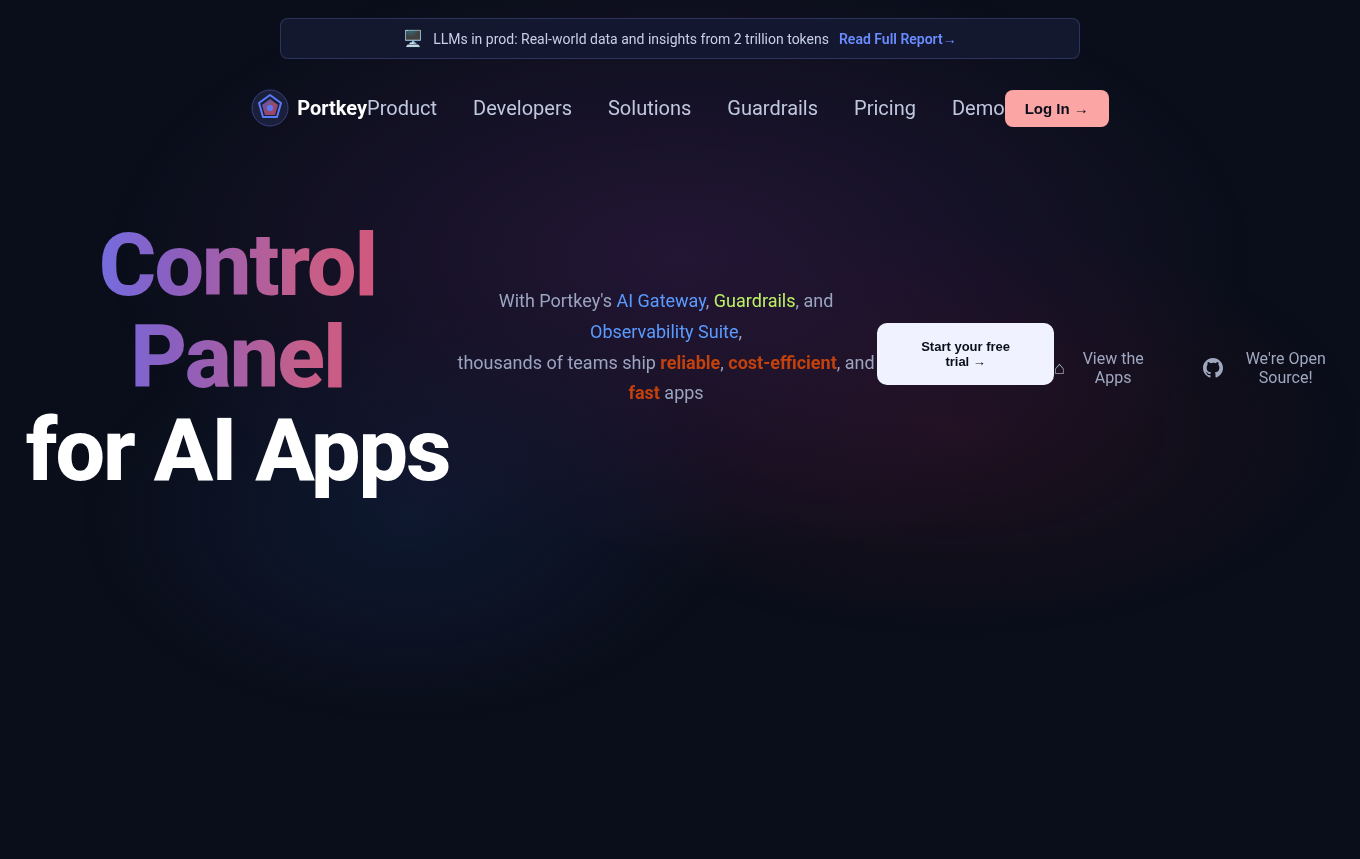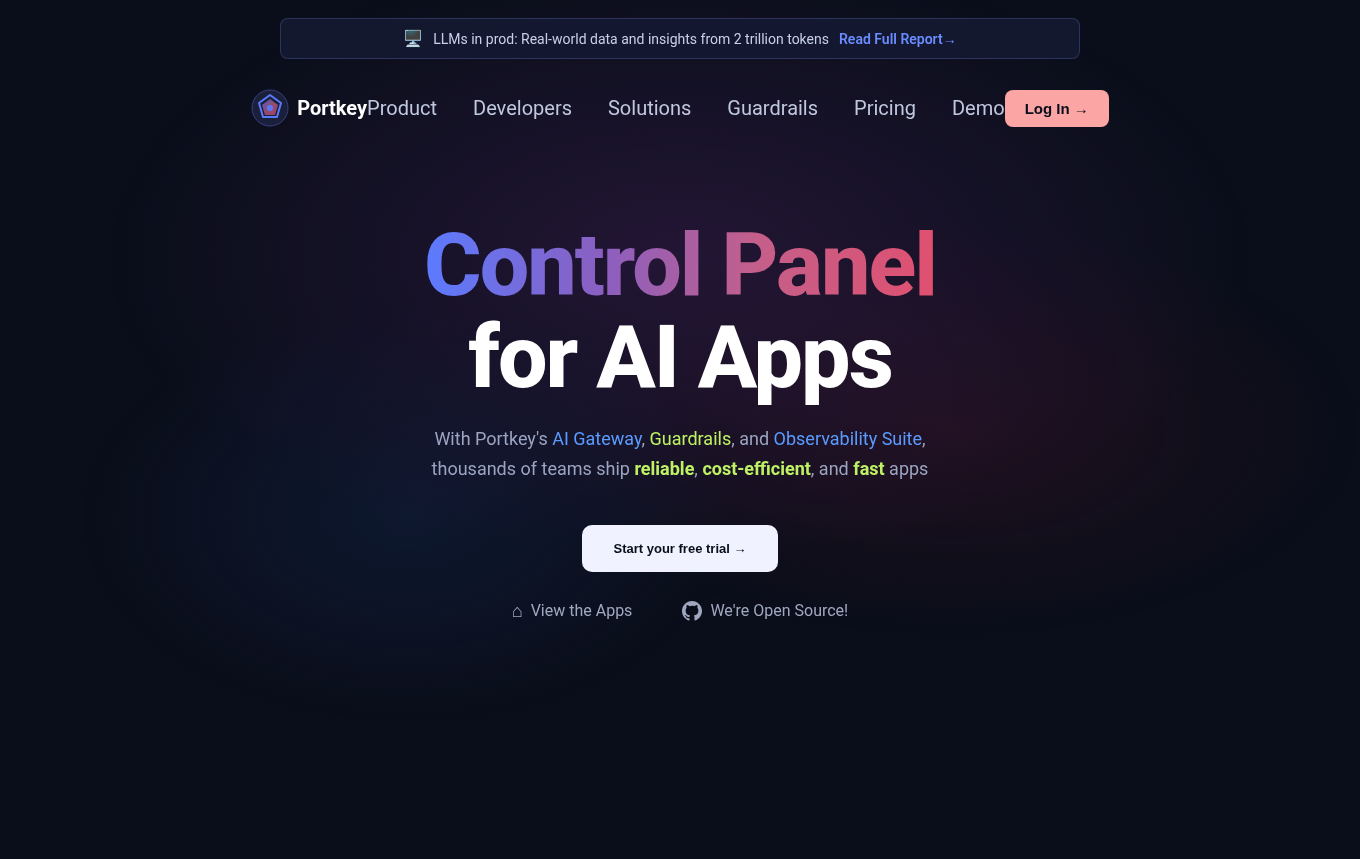--- a/index.html
+++ b/index.html
@@ -105,21 +105,21 @@
       font-weight: 600;
       cursor: pointer;
       transition: background 0.2s;
     }
 
     
     .hero {
       position: relative;
       z-index: 10;
       display: flex;
-      flex-direction: column;
+      flex-direction: row;
       align-items: center;
       justify-content: center;
       text-align: center;
       padding: 80px 20px 60px;
     }
 
     .hero-title {
       font-size: 88px;
       font-weight: 800;
       line-height: 1.05;
@@ -158,21 +158,21 @@
 
     .hero-subtitle a {
       text-decoration: none;
     }
 
     .link-gateway { color: #5b9bff; }
     .link-guardrails { color: #bef264; }
     .link-observability { color: #5b9bff; }
 
     .hero-subtitle strong {
-      color: #bef264;
+      color: #c2410c;
       font-weight: 700;
     }
 
     .cta-primary {
       background: #f0f2ff;
       color: #0a0e1a;
       border: none;
       border-radius: 10px;
       padding: 16px 32px;
       font-size: 13px;

